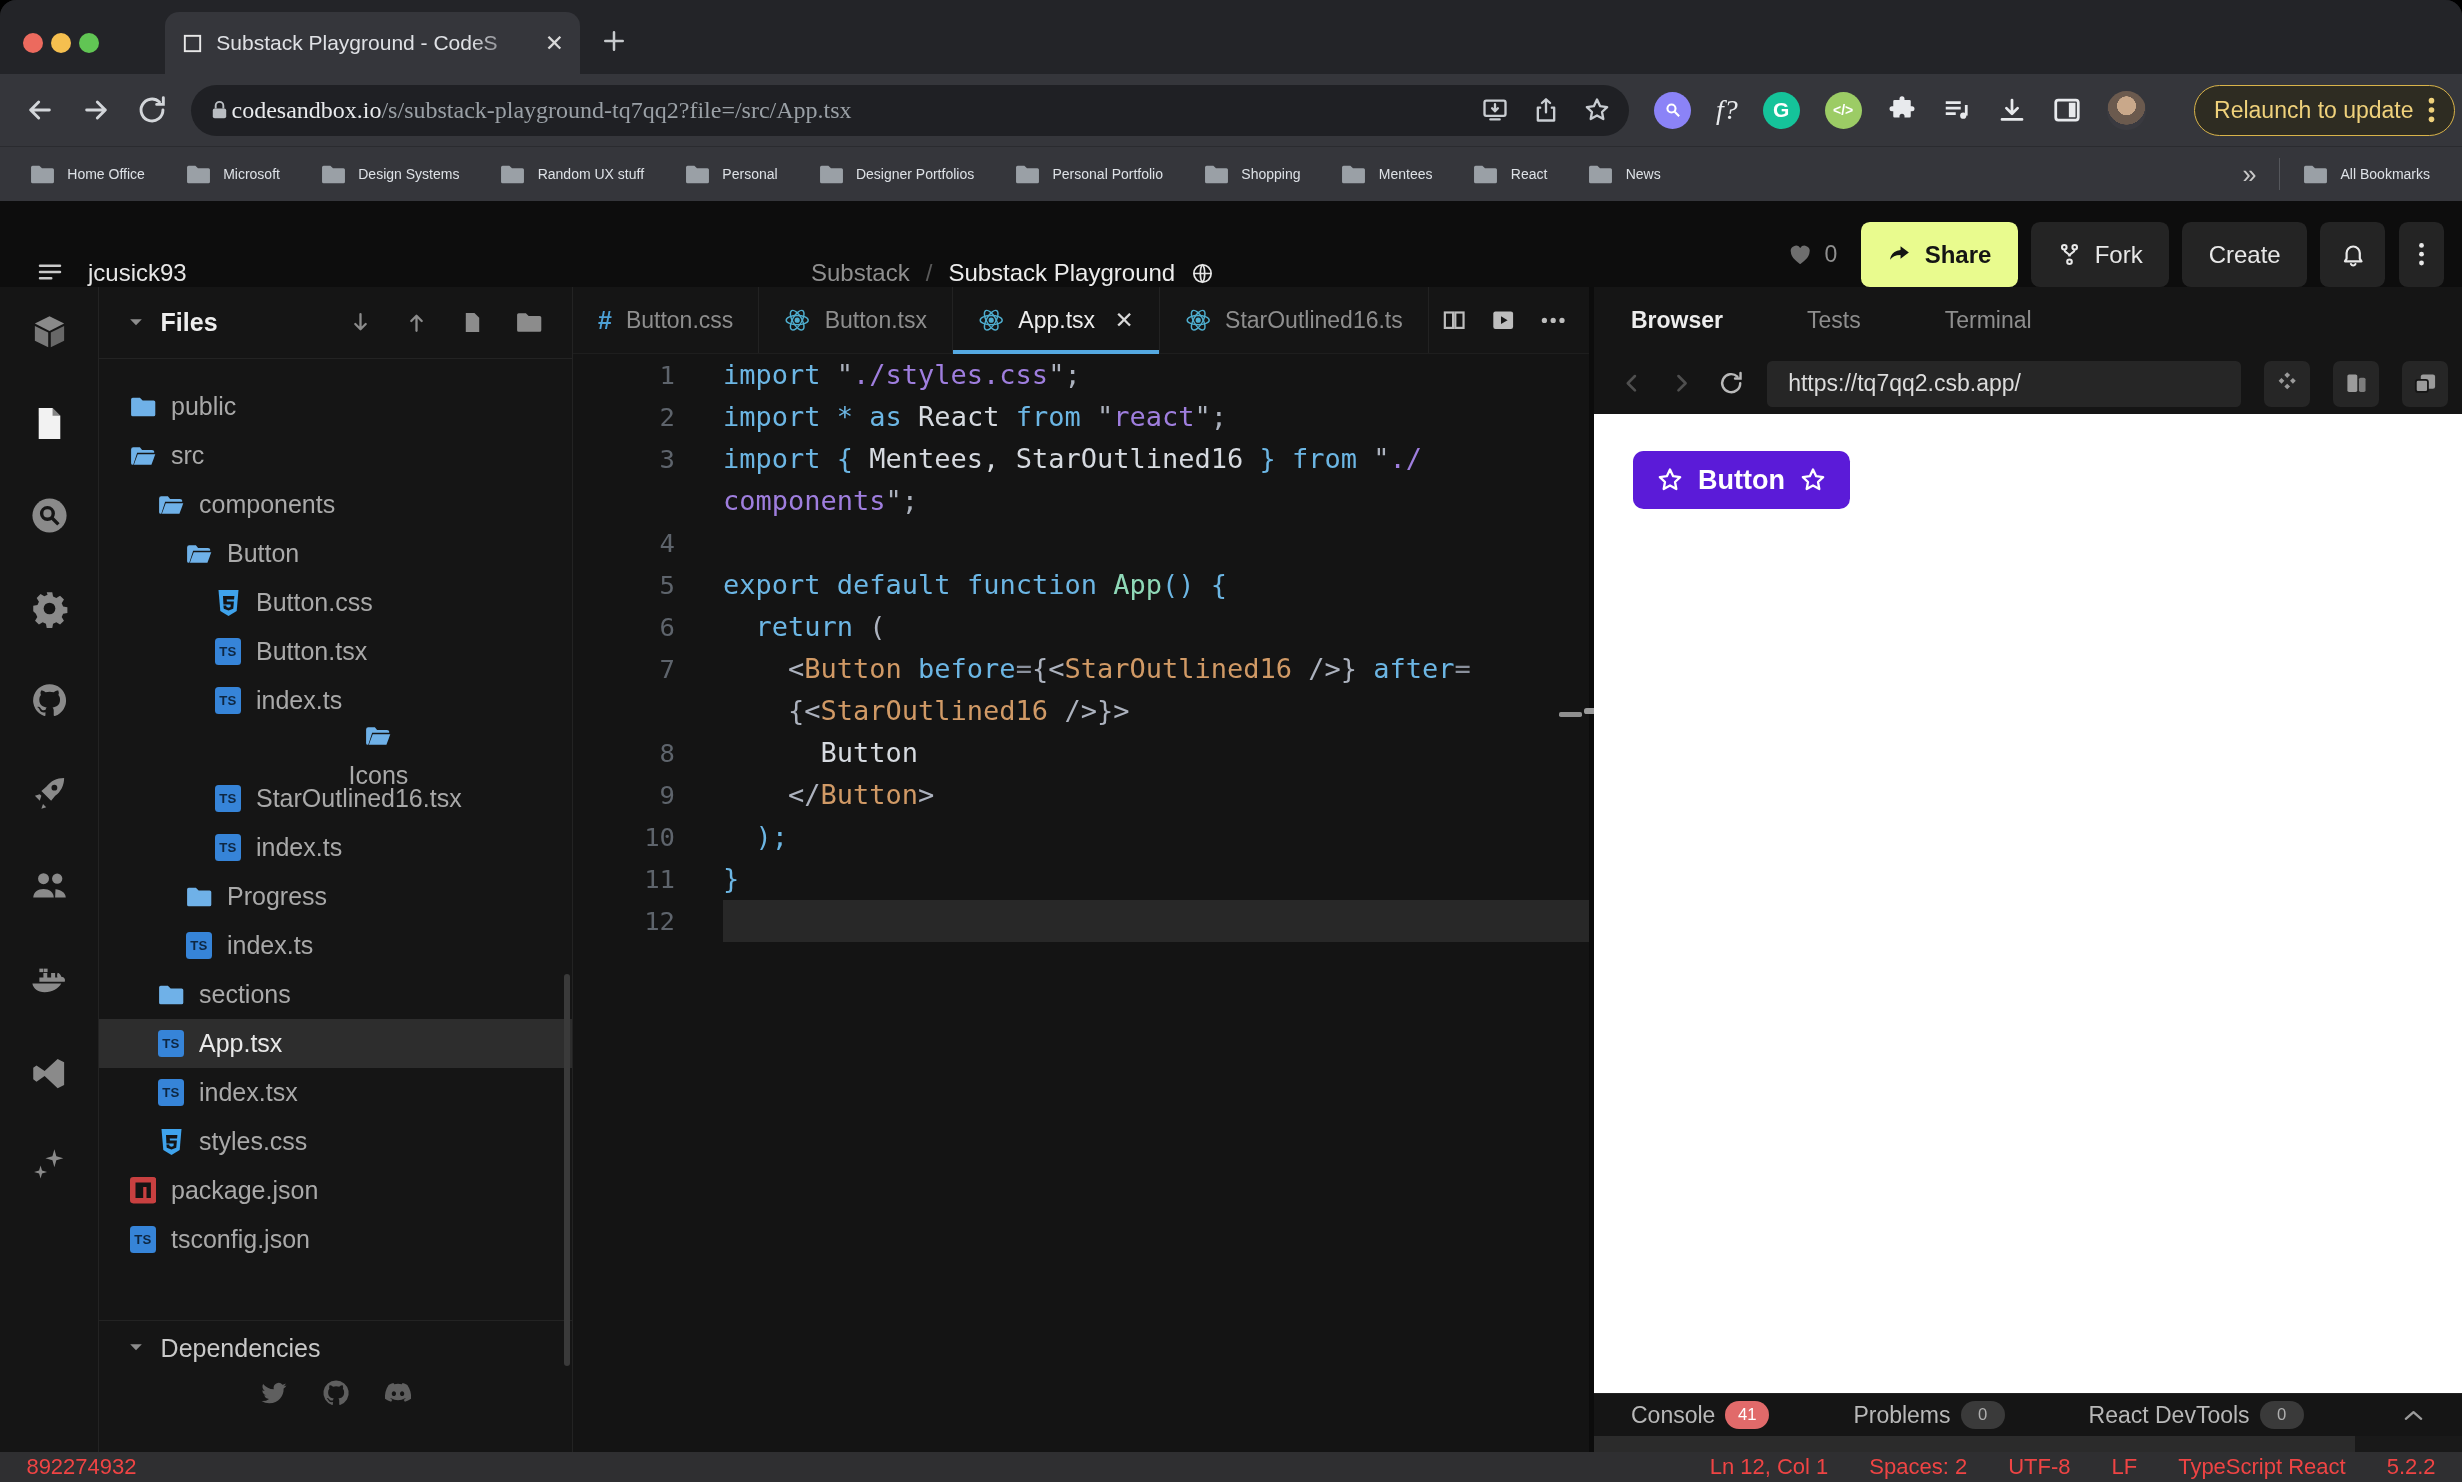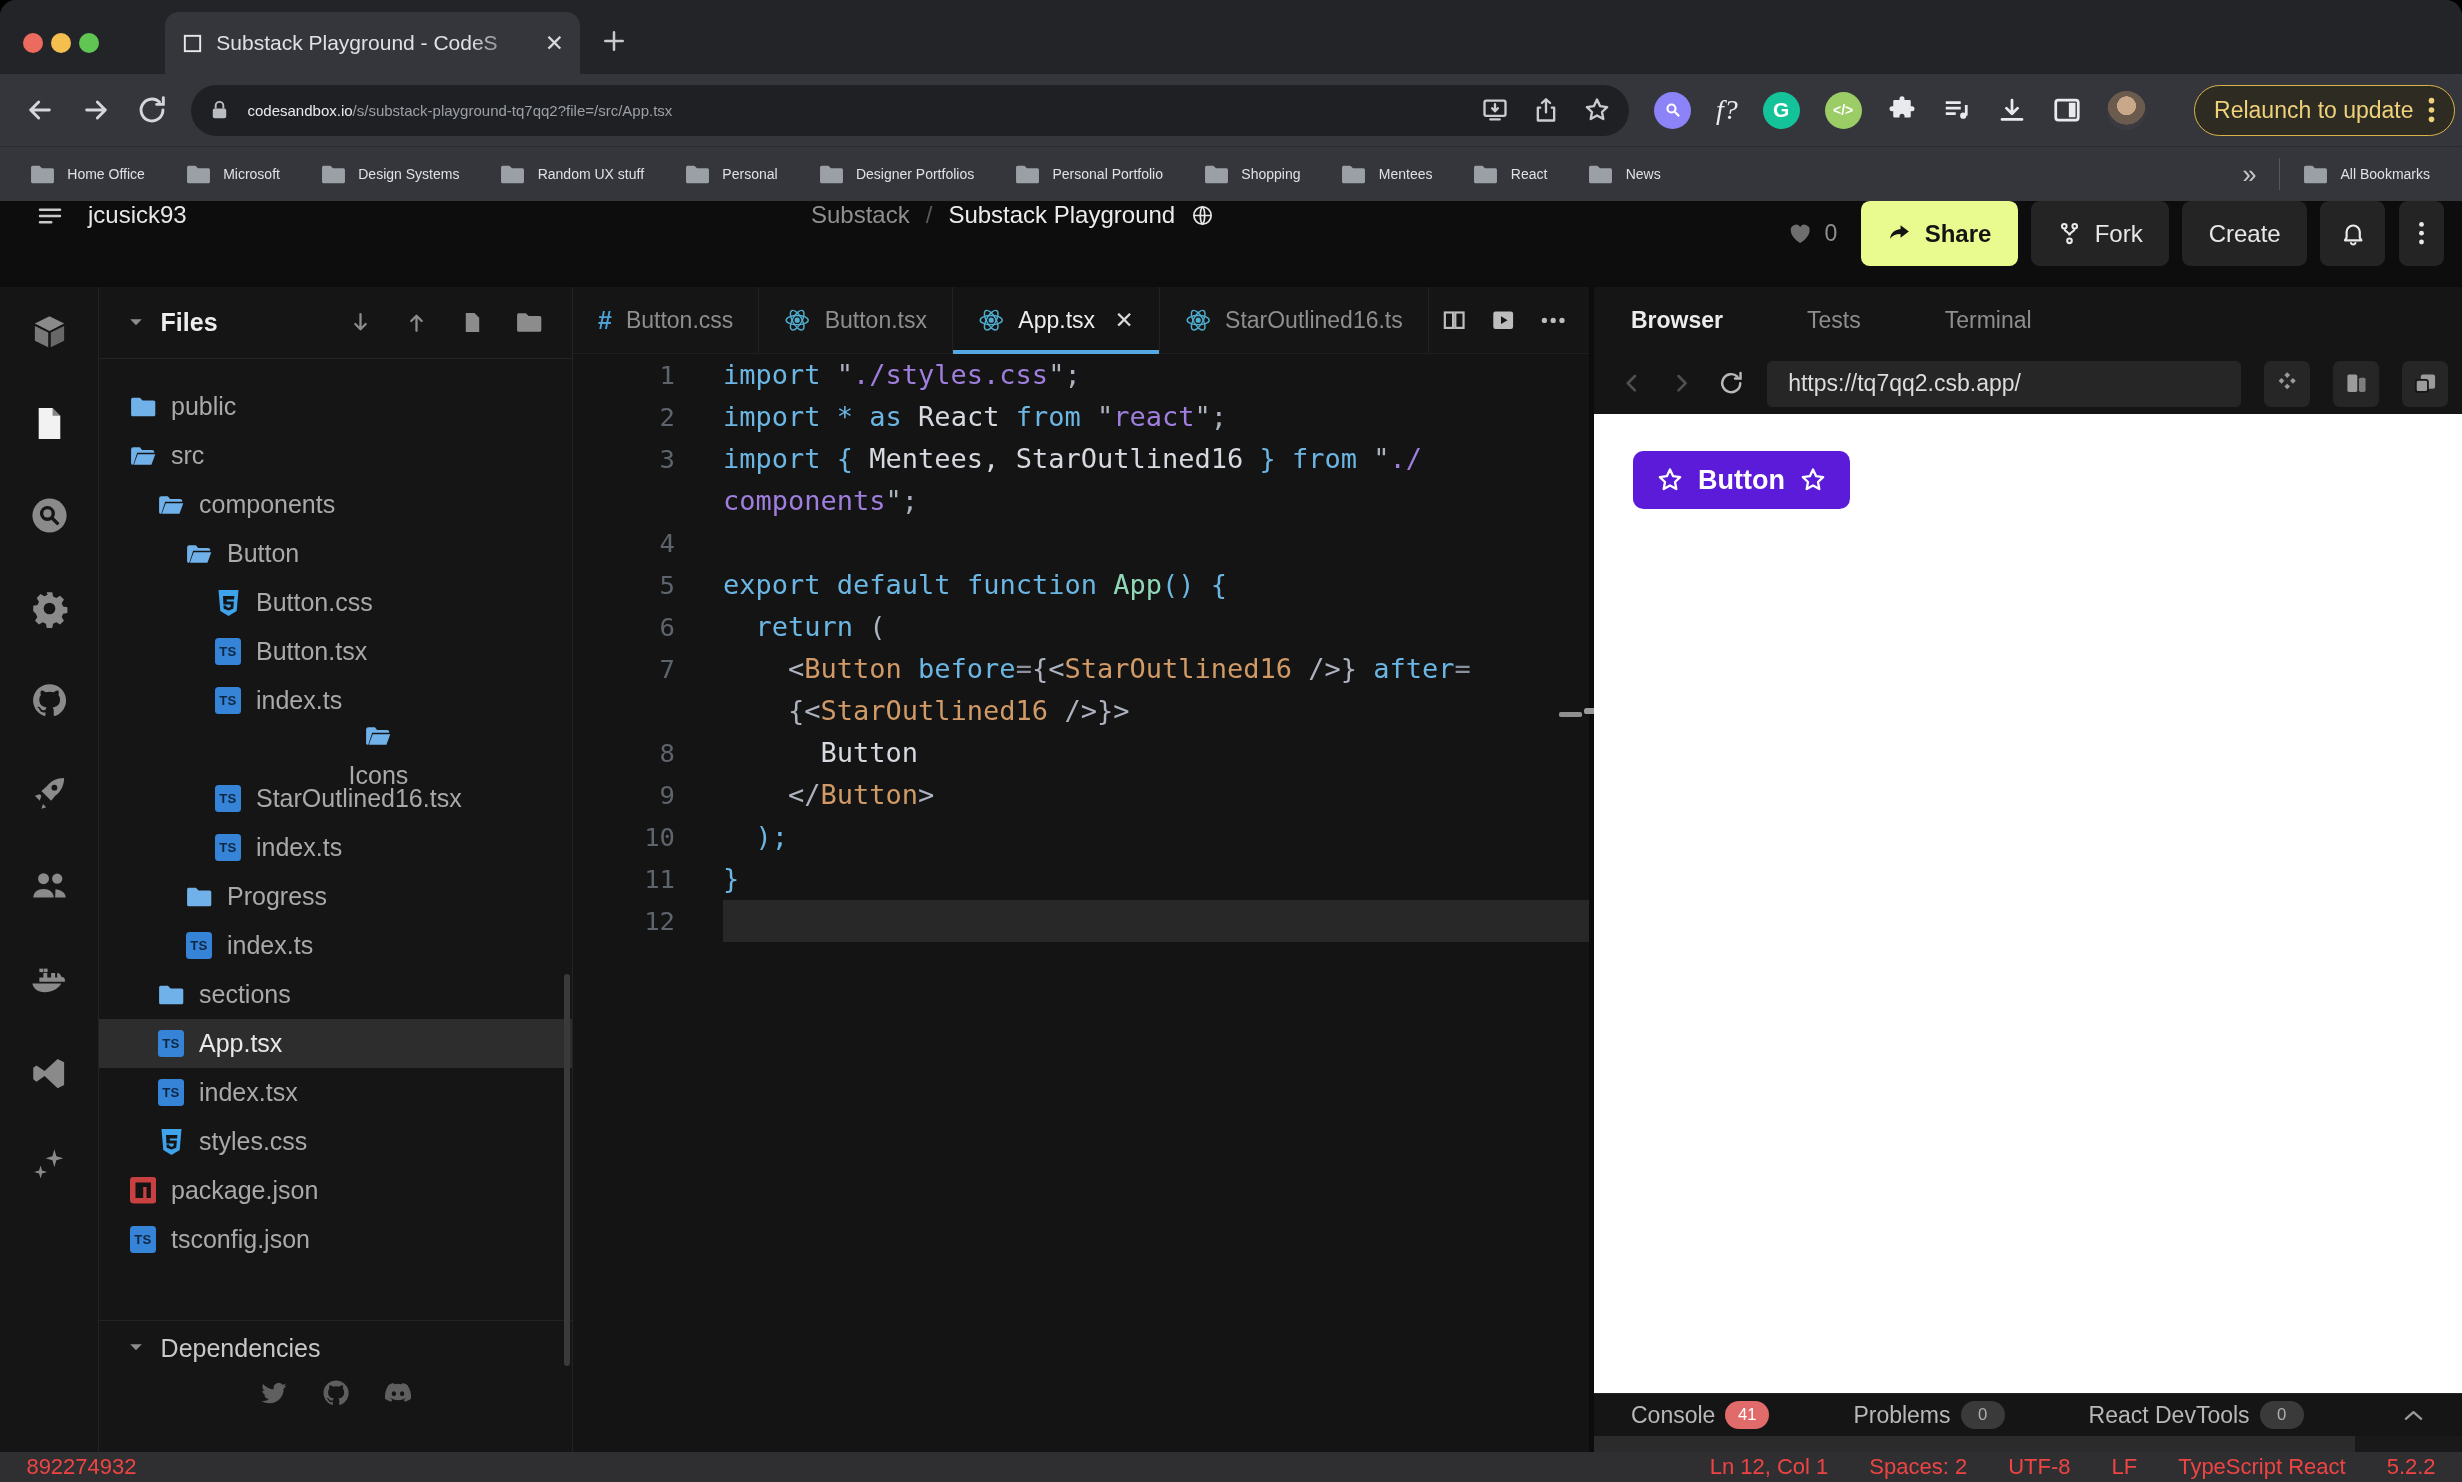--- a/index.html
+++ b/index.html
@@ -12,39 +12,39 @@
   .light{width:20px;height:20px;border-radius:50%;position:absolute;top:33px;}
   #tab{position:absolute;left:165px;top:12.3px;width:415px;height:62px;background:#35363B;
     border-radius:14px 14px 0 0;display:flex;align-items:center;padding:0 16px;box-sizing:border-box;color:#DFE1E5;}
   #tabtitle{font-size:21px;white-space:nowrap;overflow:hidden;position:relative;flex:1;margin:0 12.3px;}
   #tabtitle .fade{position:absolute;right:0;top:0;bottom:0;width:62px;background:linear-gradient(90deg,rgba(53,54,59,0),#35363B);}
   #newtab{position:absolute;left:599px;top:26.4px;color:#C7CACD;}
   #toolbar{left:0;top:74px;width:2462px;height:72px;background:#35363B;display:flex;align-items:center;}
   .navic{width:56px;display:flex;justify-content:center;color:#D3D6DA;}
   #omnibox{margin-left:10.6px;width:1438px;height:51px;background:#1F2024;border-radius:25.6px;display:flex;
     align-items:center;padding:0 17.6px;box-sizing:border-box;}
-  #omnibox .url{font-size:15px;margin-left:16px;color:#E8EAED;white-space:nowrap;flex:1;overflow:hidden;}
+  #omnibox .url{font-size:24px;color:#E8EAED;white-space:nowrap;flex:1;overflow:hidden;font-family:Liberation Serif, serif;}
   #omnibox .url .dim{color:#9AA0A6;}
   .boxic{margin-left:23px;color:#C9CDD2;}
   #extrow{display:flex;align-items:center;margin-left:25px;gap:25px;}
   .extic{color:#E8EAED;}
   .badge-circle{width:37px;height:37px;border-radius:50%;display:flex;align-items:center;justify-content:center;
     color:#fff;font-weight:bold;font-size:21px;}
   #avatar{width:39px;height:39px;border-radius:50%;background:radial-gradient(circle at 50% 38%,#c9a88a 0 30%,#6b5a4e 31% 60%,#3a3a40 61%);}
   #relaunch{display:flex;align-items:center;gap:14px;margin-left:23px;padding:0 19.4px;height:49px;
     border:1.8px solid #D9B44A;border-radius:25.6px;color:#EFD17B;font-size:23px;background:#2E2C22;}
   #bookmarks{left:0;top:146px;width:2462px;height:55px;background:#35363B;display:flex;align-items:center;
     padding-left:30px;box-sizing:border-box;gap:41px;border-top:0.9px solid #2A2B2F;}
   .bm{display:flex;align-items:center;gap:12.3px;color:#DDE1E6;font-size:14px;white-space:nowrap;}
   .bm svg{color:#9AA0A6;}
   #bm-right{margin-left:auto;display:flex;align-items:center;gap:23px;padding-right:32px;}
   #bm-divider{width:0.9px;height:32px;background:#55575C;}
   
   #csbheader{left:0;top:201px;width:2462px;height:86px;background:#0D0D0D;border-bottom:0.9px solid #1C1C1C;
-    display:flex;align-items:flex-start;}
+    display:flex;align-items:flex-end;}
   #csbheader .uname{color:#E6E6E6;font-size:24px;margin-left:23px;}
   #crumb{position:absolute;left:811px;display:flex;align-items:center;gap:16px;font-size:24px;}
   #hdr-actions{margin-left:auto;display:flex;align-items:center;gap:13.2px;padding-right:17.6px;}
   .pill{height:65px;border-radius:8.8px;display:flex;align-items:center;gap:12.3px;padding:0 26.4px;
     background:#242424;color:#E8E8E8;font-size:24px;}
   .pill.icononly{padding:0 19.4px;}
   #sharebtn{background:#E9FB8E;color:#141414;font-weight:bold;}
   
   #main{left:0;top:287px;width:2462px;height:1165px;background:#151515;}
   #activitybar{left:0;top:0;width:99px;height:1165px;border-right:0.9px solid #232323;display:flex;

